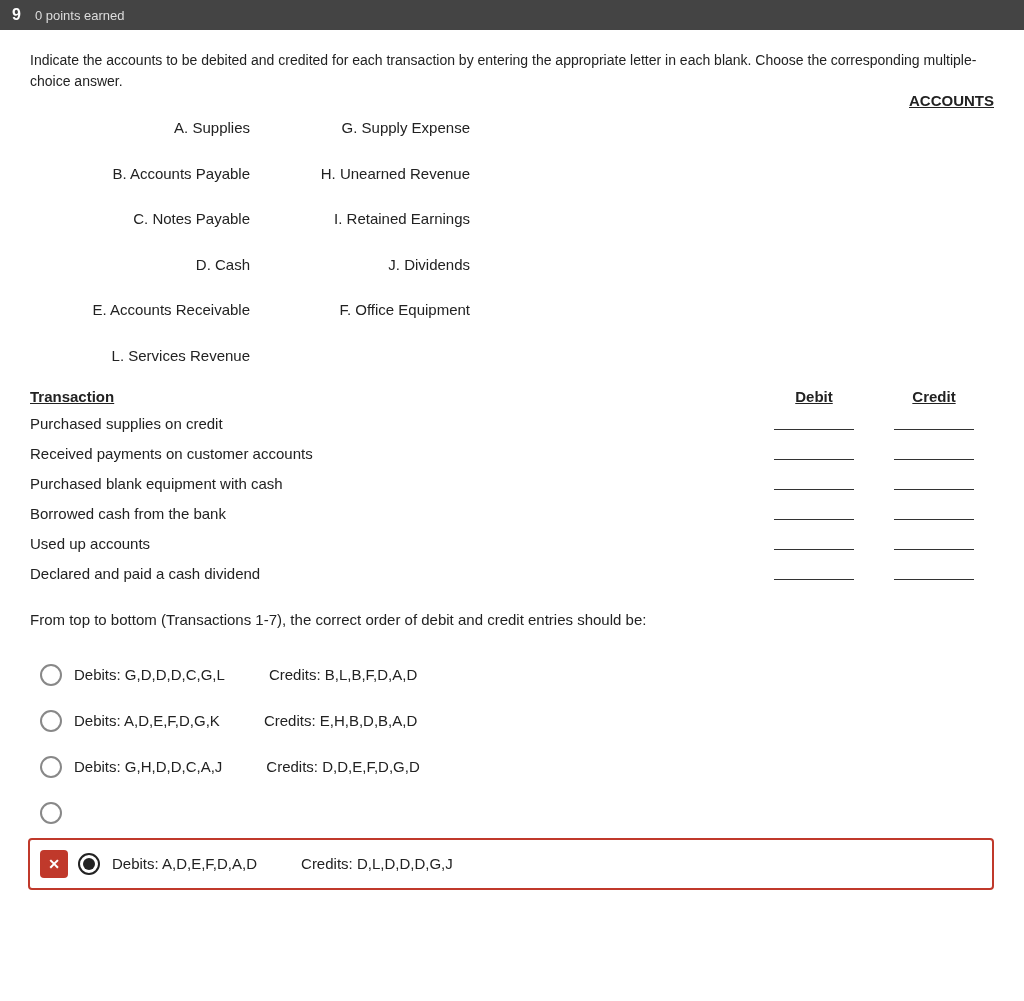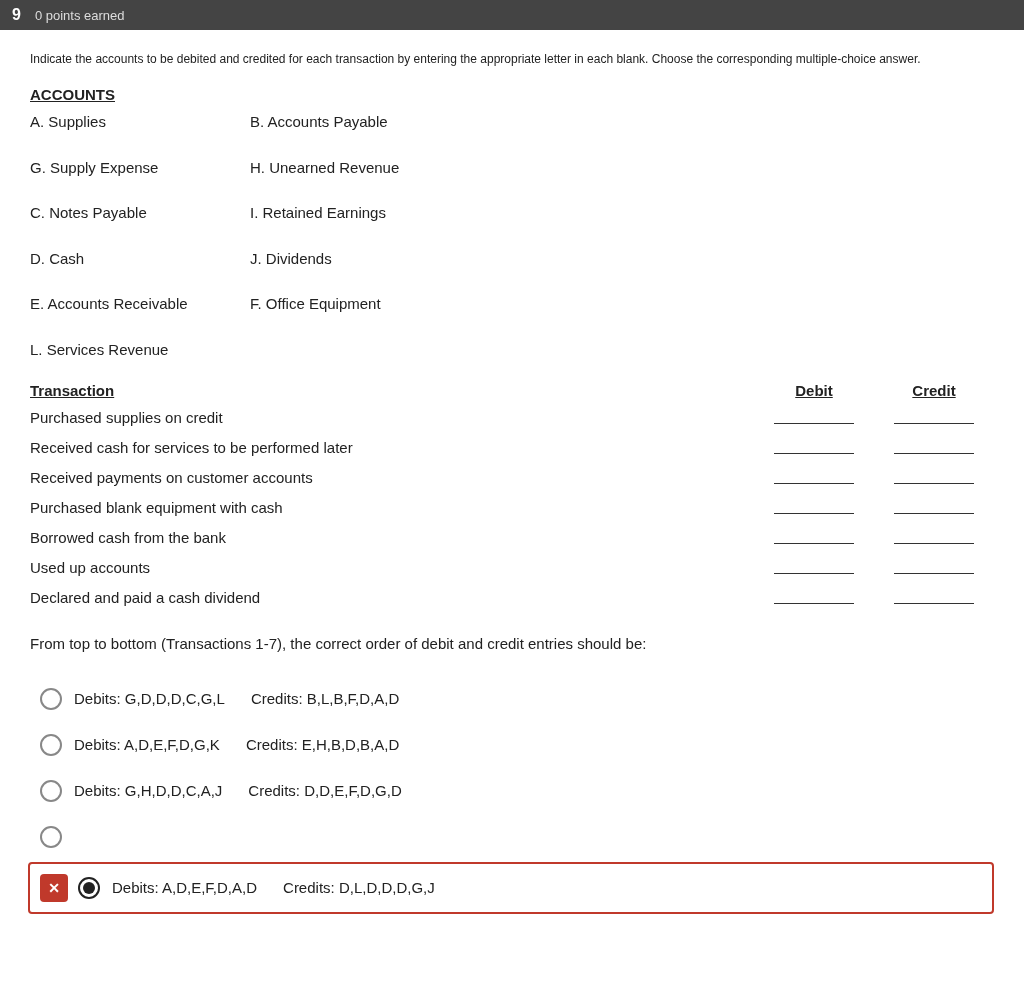--- a/index.html
+++ b/index.html
@@ -23,26 +23,26 @@
       margin-right: 14px;
     }
     .points-earned {
       font-size: 13px;
       color: #ddd;
     }
     .question-body {
       padding: 20px 30px 20px 30px;
     }
     .instructions {
-      font-size: 12px;
-      margin-bottom: 18px;
+      font-size: 14px;
       line-height: 1.5;
     }
     .accounts-section {
       margin-bottom: 20px;
+      text-align: right;
     }
     .accounts-title {
       font-weight: bold;
       text-decoration: underline;
       margin-bottom: 6px;
       font-size: 15px;
     }
     .accounts-grid {
       display: grid;
       grid-template-columns: 220px 220px;
@@ -141,21 +141,21 @@
       font-weight: bold;
       font-size: 14px;
       width: 28px;
       height: 28px;
       border-radius: 4px;
       margin-right: 10px;
       flex-shrink: 0;
     }
     .option-text {
       display: flex;
-      gap: 26px;
+      gap: 44px;
       flex-wrap: wrap;
     }
     .option-text span {
       white-space: nowrap;
     }
   </style>
 </head>
 <body>
 
 <div>
@@ -166,22 +166,22 @@
   </div>
 
   <div class="question-body">
 
     <p class="instructions">Indicate the accounts to be debited and credited for each transaction by entering the appropriate letter in each blank. Choose the corresponding multiple-choice answer.</p>
 
     <div class="accounts-section">
       <div class="accounts-title">ACCOUNTS</div>
       <div class="accounts-grid">
         <span>A. Supplies</span>
+        <span>G. Supply Expense</span>
         <span>B. Accounts Payable</span>
-        <span>G. Supply Expense</span>
         <span>H. Unearned Revenue</span>
         <span>C. Notes Payable</span>
         <span>I.  Retained Earnings</span>
         <span>D. Cash</span>
         <span>J.  Dividends</span>
         <span>E.  Accounts Receivable</span>
         <span>F.  Office Equipment</span>
         <span>L. Services Revenue</span>
       </div>
     </div>
@@ -195,25 +195,20 @@
             <th class="right-col">Credit</th>
           </tr>
         </thead>
         <tbody id="transaction-rows">
         <tr>
               <td>Purchased supplies on credit</td>
               <td class="blank-cell"><span class="blank-line"></span></td>
               <td class="blank-cell"><span class="blank-line"></span></td>
             </tr>
             <tr>
-              <td>Received cash for services to be performed later</td>
-              <td class="blank-cell"><span class="blank-line"></span></td>
-              <td class="blank-cell"><span class="blank-line"></span></td>
-            </tr>
-            <tr>
               <td>Received payments on customer accounts</td>
               <td class="blank-cell"><span class="blank-line"></span></td>
               <td class="blank-cell"><span class="blank-line"></span></td>
             </tr>
             <tr>
               <td>Purchased blank equipment with cash</td>
               <td class="blank-cell"><span class="blank-line"></span></td>
               <td class="blank-cell"><span class="blank-line"></span></td>
             </tr>
             <tr>

